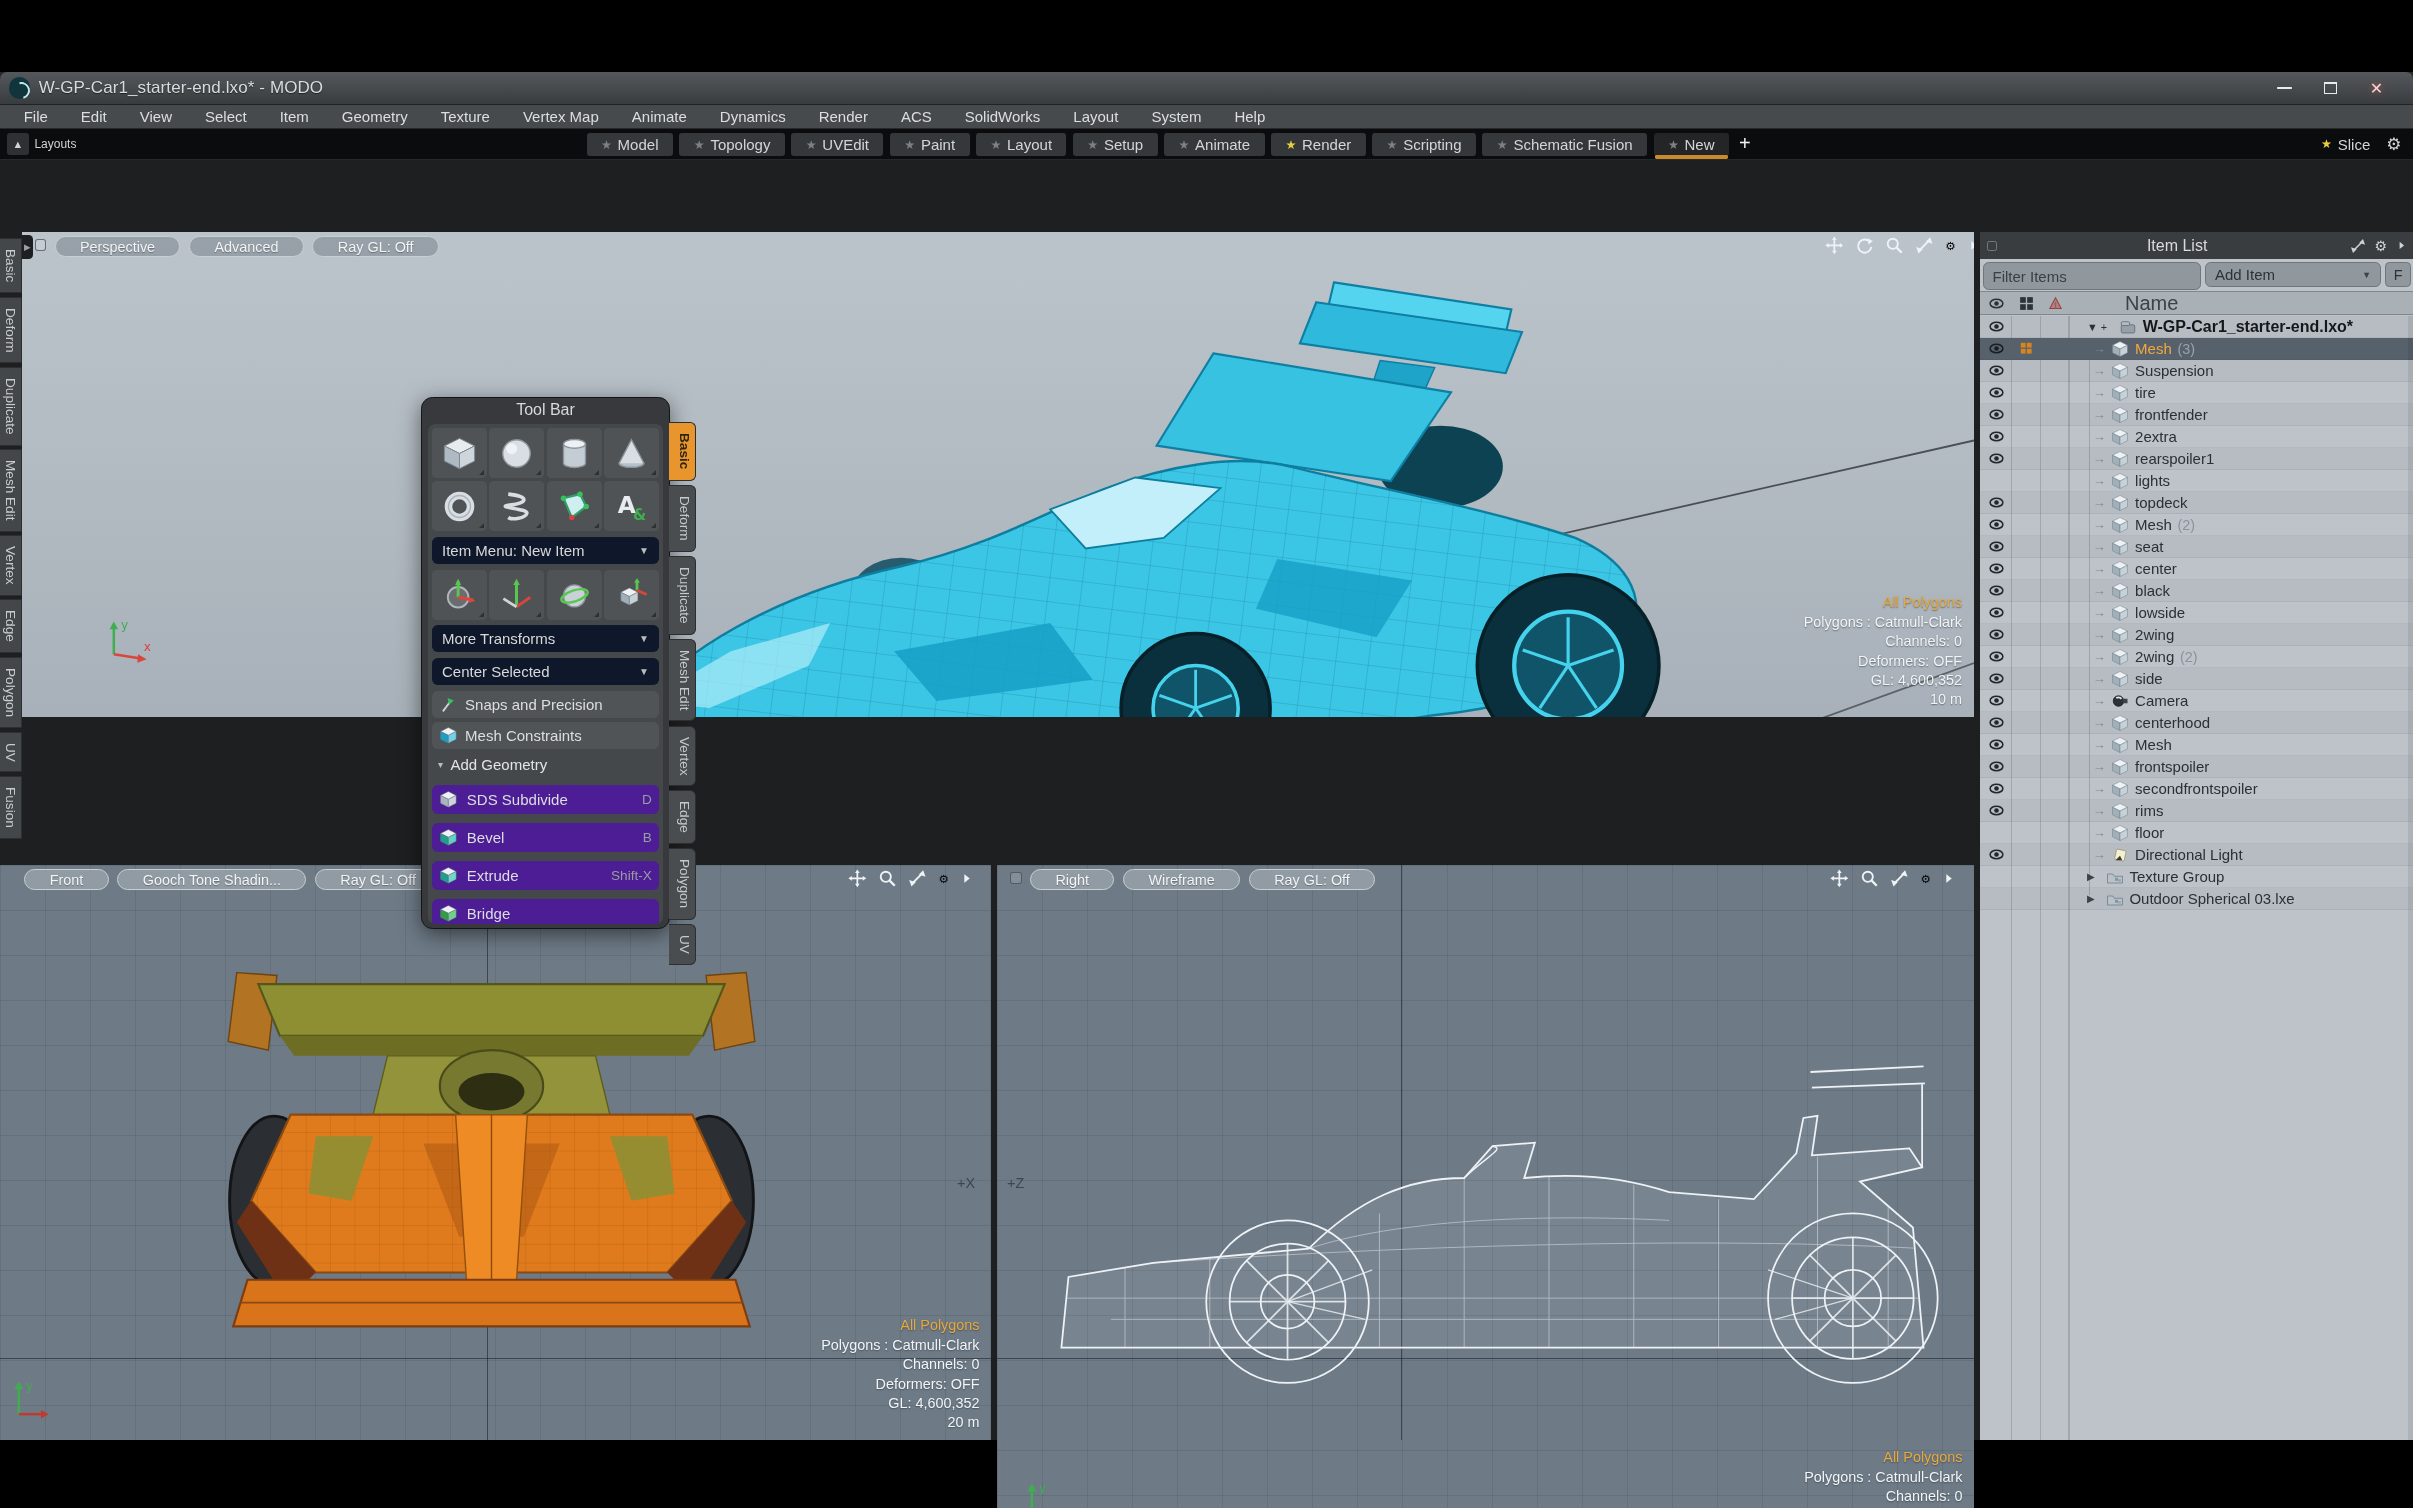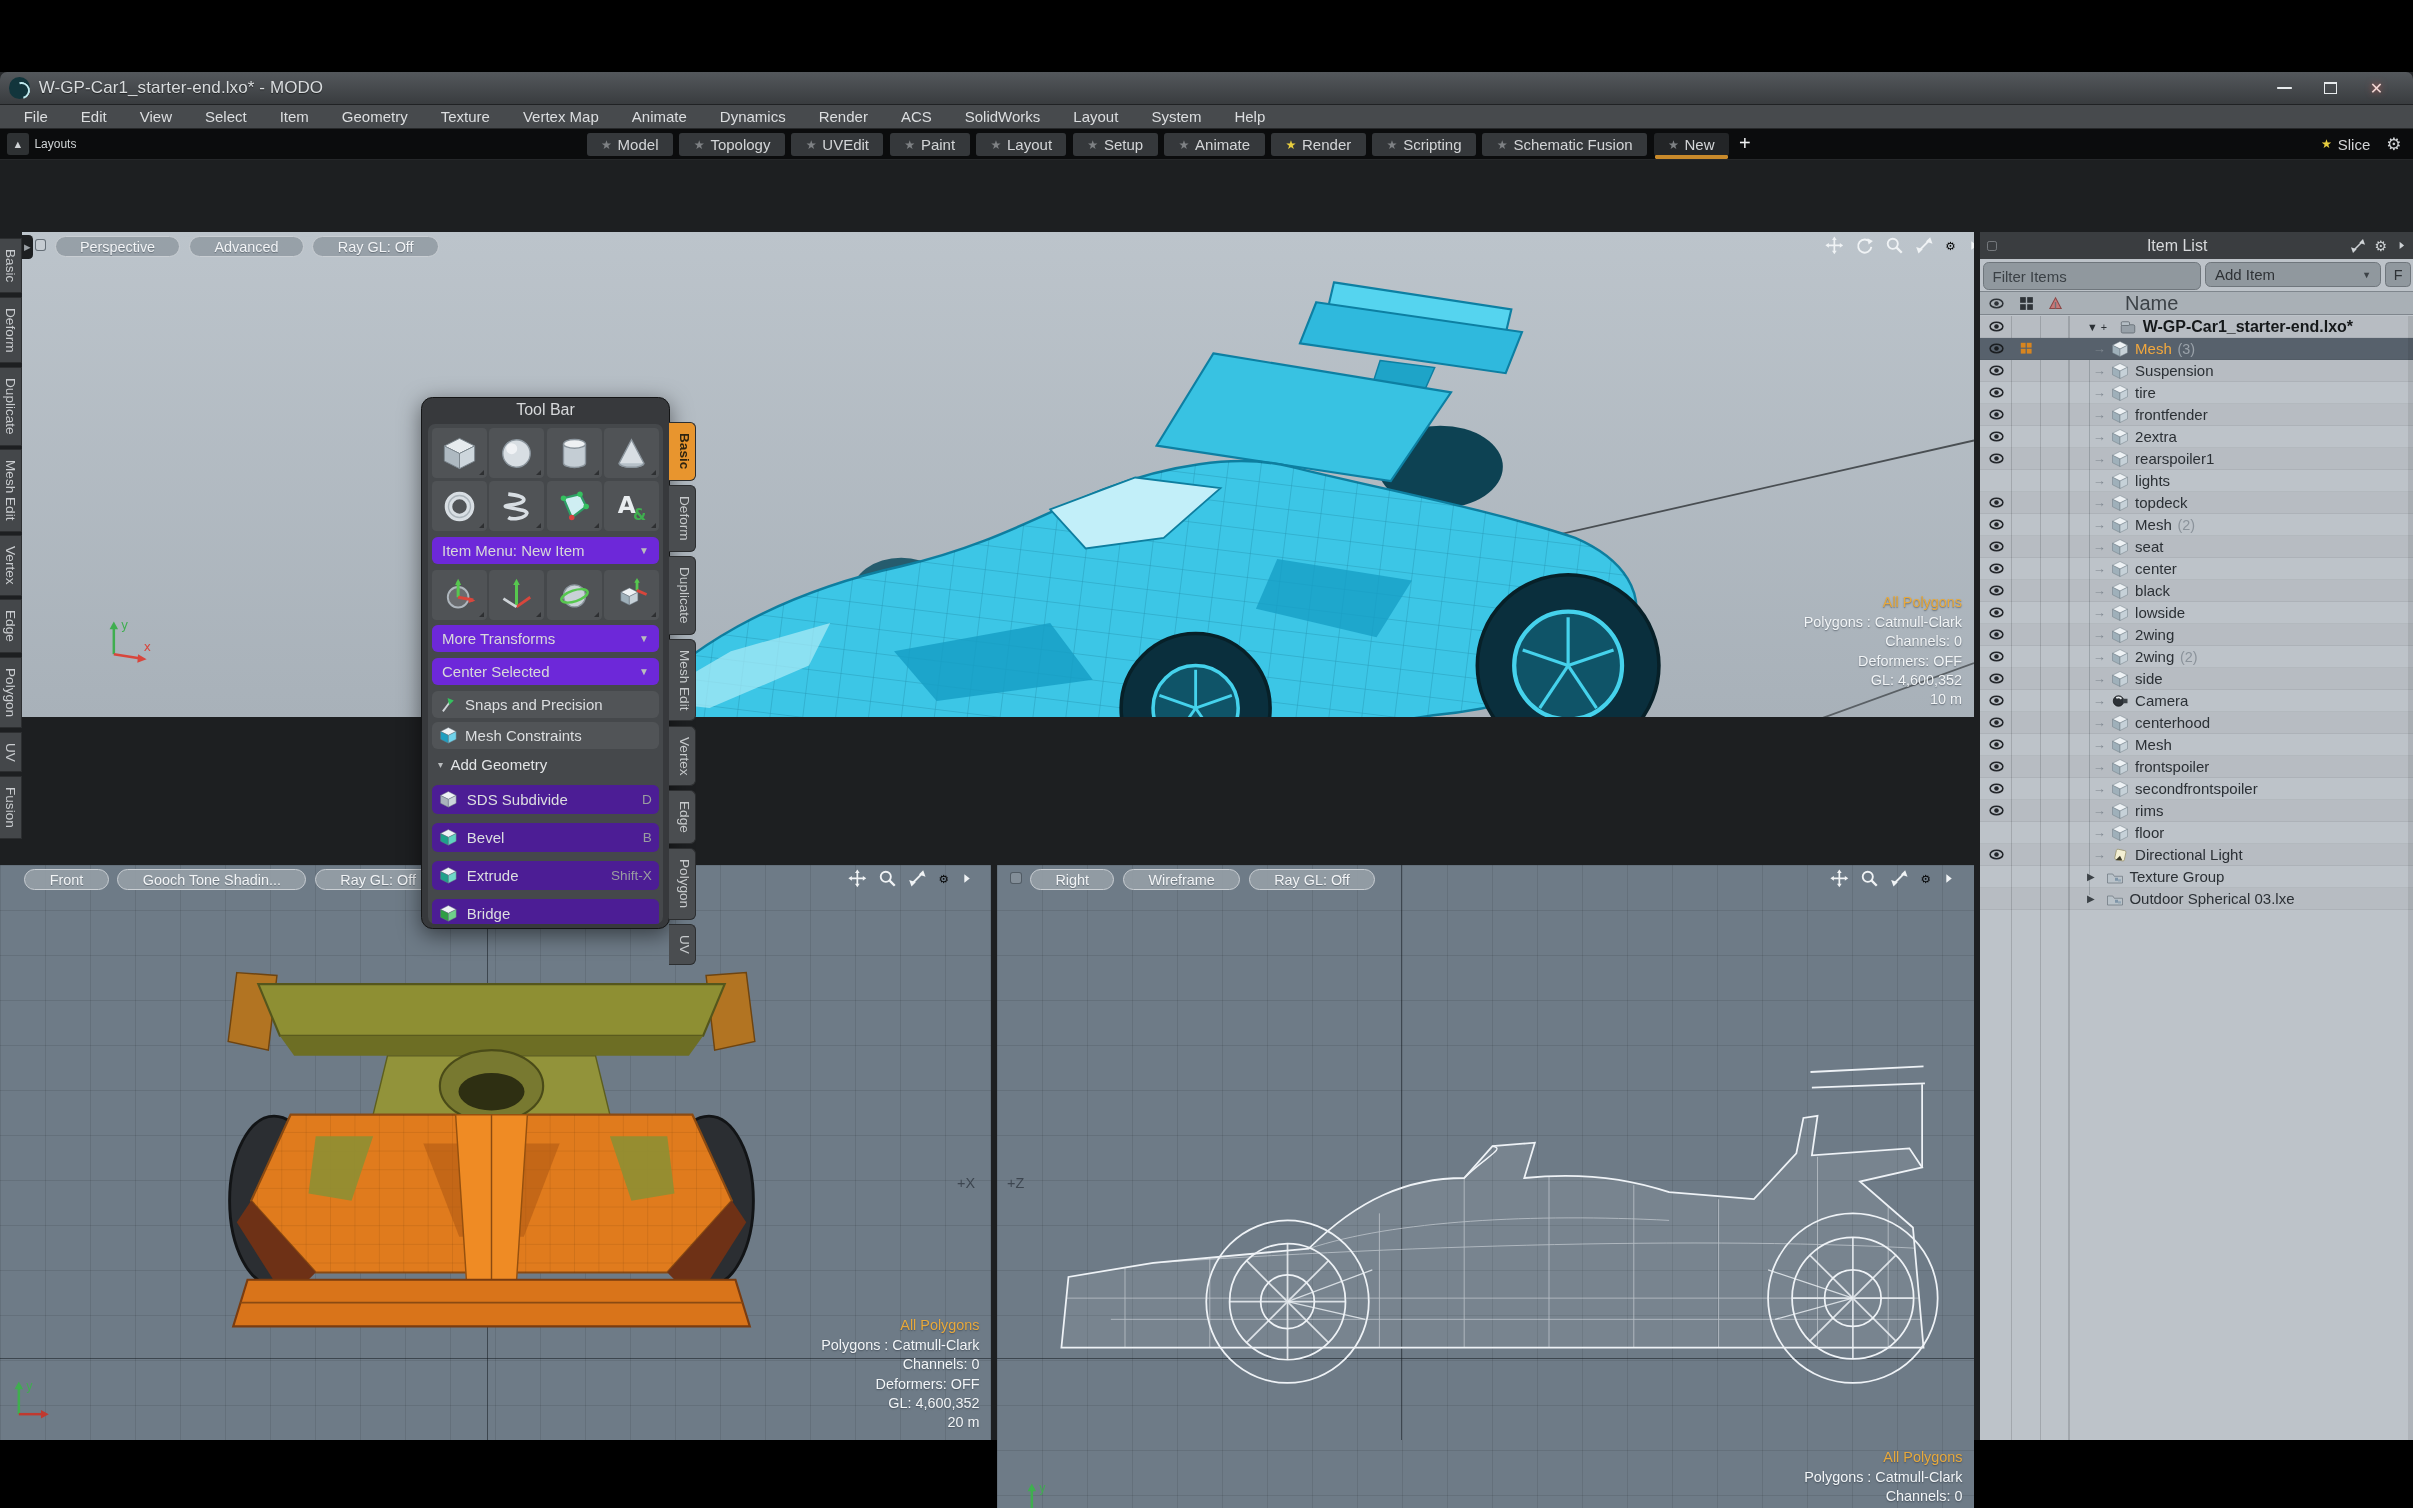--- a/index.html
+++ b/index.html
@@ -89,21 +89,21 @@
   
   #toolpanel{position:absolute;left:421px;top:237px;width:249px;height:532px;background:#37393c;
     border:1.4px solid #141516;border-radius:11.5px;z-index:40;box-shadow:0 5.7px 21.5px rgba(0,0,0,.5);}
   .tp-title{height:24.4px;display:flex;align-items:center;justify-content:center;color:#d7d9db;font-size:16px;}
   .tp-body{position:absolute;left:5.7px;right:5.7px;top:26px;bottom:4.3px;background:#45484b;border-radius:7.2px;
     padding:4.3px;overflow:hidden;}
   .prow{display:flex;gap:2.9px;margin-bottom:2.9px;}
   .pcell{flex:1;height:50px;background:#505356;border-radius:4.3px;display:flex;align-items:center;justify-content:center;position:relative;}
   .pcell:after{content:"";position:absolute;right:2.9px;bottom:2.9px;border-left:5px solid transparent;border-bottom:5px solid #2e3032;}
   .pico{width:33px;height:33px;}
-  .tp-drop{height:27px;background:#6d28d9;border-radius:5.7px;display:flex;align-items:center;
+  .tp-drop{height:27px;background:#0f172a;border-radius:5.7px;display:flex;align-items:center;
     color:#d8d9da;font-size:15px;padding:0 10px;margin:5.7px 0;}
   .tp-drop .dd{margin-left:auto;color:#b9bcbe;font-size:10px;}
   .tp-btn{height:27px;background:#515457;border-radius:5.7px;display:flex;align-items:center;gap:7.2px;
     color:#dcdee0;font-size:15px;padding:0 7.2px;margin:4.3px 0;}
   .tp-section{height:23px;display:flex;align-items:center;gap:5.7px;color:#e2e4e6;font-size:15px;padding:0 4.3px;}
   .tp-section .dd{font-size:8.6px;color:#b9bcbe;}
   .tools .tool{height:29px;display:flex;align-items:center;gap:9px;color:#dcdee0;font-size:15px;
     padding:0 7.2px;border-radius:5.7px;background:#4c1d95;margin:9px 0;}
   .tool .sc{margin-left:auto;color:#9a9da0;font-size:13.6px;}
   .tico24{width:18.7px;height:18.7px;flex:0 0 auto;}

